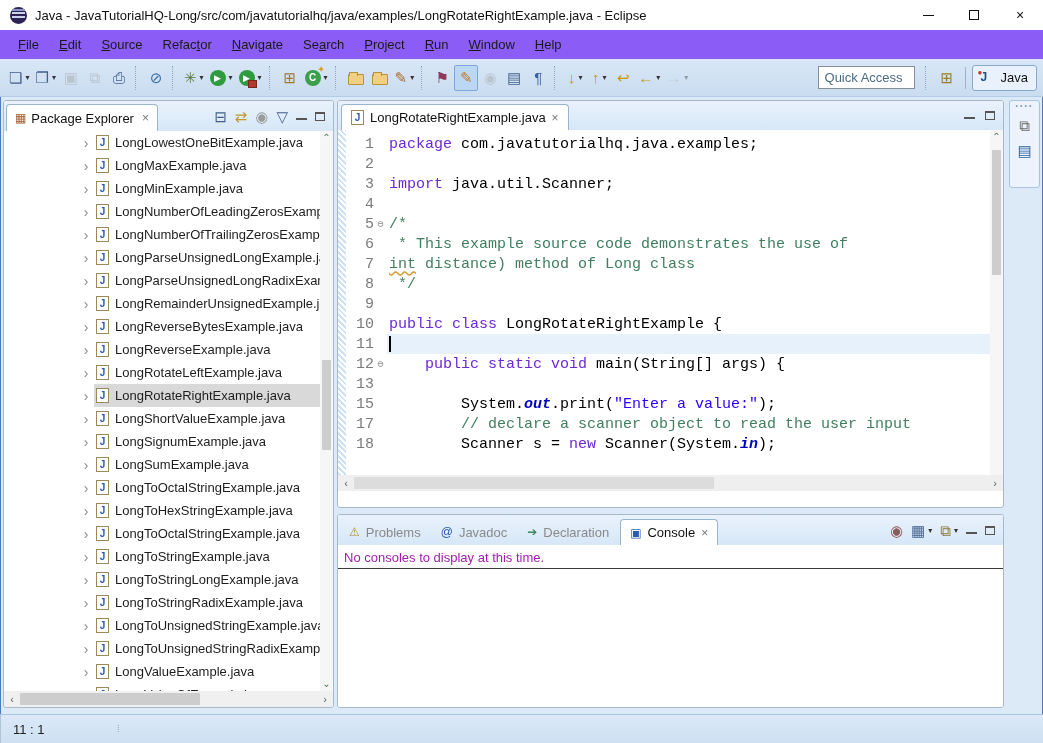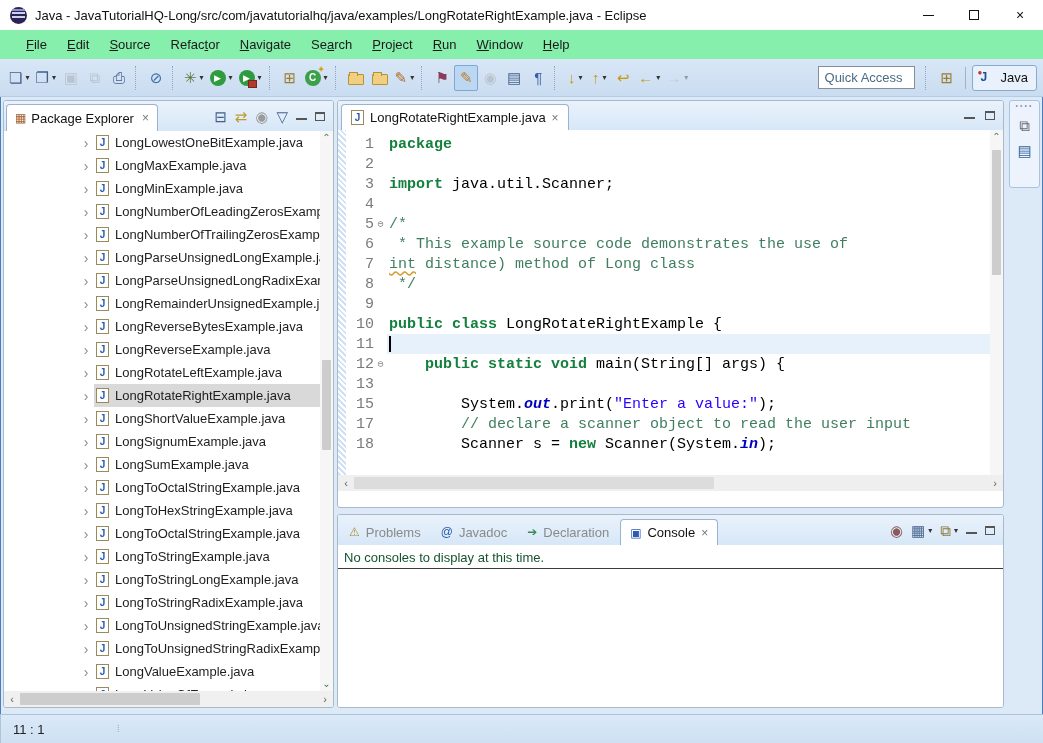--- a/index.html
+++ b/index.html
@@ -16,22 +16,22 @@
   .eclipse-logo::before { content:""; position:absolute; left:2px; right:2px; top:5px; height:2px;
                   background:#cdd3ea; box-shadow:0 4px 0 #cdd3ea, 0 -3px 0 #8a93c8; }
   .title-text { font-size:13px; color:#111; white-space:nowrap; }
   .wincontrols { margin-left:auto; display:flex; height:100%; }
   .wbtn { width:46px; height:100%; display:flex; align-items:center; justify-content:center;
           font-size:14px; color:#111; }
   .wbtn .mini { width:11px; border-bottom:1px solid #111; display:inline-block; }
   .wbtn .maxi { width:10px; height:10px; border:1px solid #111; display:inline-block; }
 
   
-  .menubar { position:absolute; left:0; top:30px; width:100%; height:29px; background:#86efac;
-             display:flex; align-items:center; padding-left:16px; }
+  .menubar { position:absolute; left:0; top:30px; width:100%; height:29px; background:#8b5cf6;
+             display:flex; align-items:center; padding-left:8px; }
   .menu-item { font-size:13px; color:#1a1a1a; padding:4px 10px; }
   .menu-item u { text-decoration:underline; }
 
   
   .toolbar { position:absolute; left:0; top:59px; width:100%; height:38px;
              background:linear-gradient(#d9e7f7,#c9dcf0); display:flex; align-items:center;
              padding:0 6px; border-bottom:1px solid #b3cce6; }
   .tbgroup { display:flex; align-items:center; }
   .tbsep { width:5px; height:24px; border-left:1px dotted #8fa6c0; margin:0 4px; }
   .tbtn { height:26px; min-width:24px; display:flex; align-items:center; justify-content:center;
@@ -104,41 +104,41 @@
   .codearea { position:absolute; left:0; top:0; right:13px; bottom:0; overflow:hidden; }
   .hatch { position:absolute; left:0; top:0; bottom:0; width:8px;
            background:repeating-linear-gradient(45deg,#cfe2f5 0 2px,#ffffff 2px 4px); }
   .line { position:relative; height:20px; display:flex; align-items:center;
           font-family:"Liberation Mono", monospace; font-size:15px; white-space:pre; }
   .line .ln { width:36px; text-align:right; color:#7b7b7b; flex:0 0 auto; padding-left:8px; }
   .line .fold { width:13px; flex:0 0 auto; color:#8a8a8a; font-size:10px; text-align:center; }
   .line .ctext { flex:1 1 auto; height:100%; display:flex; align-items:center; padding-left:2px; }
   .line.cur .ctext { background:#e6f1fc; }
   .cursorbar { display:inline-block; width:2px; height:16px; background:#000; }
-  .kw { color:#15803d; font-weight:bold; }
+  .kw { color:#6d28d9; font-weight:normal; }
   .pl { color:#000; }
   .cm { color:#3f7f5f; }
   .cmw { color:#3f7f5f; text-decoration:underline wavy #d89b2d; text-underline-offset:3px; }
   .st { color:#2a00ff; }
   .sf { color:#0000c0; font-weight:bold; font-style:italic; }
   .evscroll { position:absolute; right:0; top:0; width:13px; bottom:0; background:#f6f6f6;
               display:flex; flex-direction:column; align-items:center; }
   .ehscroll { position:absolute; left:0; right:0; bottom:0; height:16px; background:#efefef;
               display:flex; align-items:center; }
 
   
   #console { left:337px; top:514px; width:667px; height:194px; }
   .ctabs { height:30px; background:linear-gradient(#e9f2fc,#d7e7f7); display:flex; align-items:flex-end; }
   .ctab { height:26px; display:flex; align-items:center; gap:6px; padding:0 9px; font-size:13px;
           color:#8a8a8a; margin-left:2px; }
   .ctab.active { background:#fff; border:1px solid #9ab4d0; border-bottom:none;
                  border-radius:4px 4px 0 0; color:#111; }
   .ctab .cicon { font-size:12px; }
   .cbody { position:absolute; left:0; top:30px; right:0; bottom:0; background:#fff; }
-  .cmsg { font-size:13px; color:#14532d; padding:5px 6px 3px 6px; border-bottom:1px solid #3a3a3a; }
+  .cmsg { font-size:13px; color:#a21caf; padding:5px 6px 3px 6px; border-bottom:1px solid #3a3a3a; }
 
   
   #minbar { position:absolute; left:1009px; top:100px; width:31px; height:88px; background:#ecf3fc;
             border:1px solid #aac4e0; border-radius:3px; display:flex; flex-direction:column;
             align-items:center; padding-top:2px; gap:9px; }
   .grip { color:#8a9ab0; font-size:7px; letter-spacing:2px; line-height:6px; }
   .mbtn { font-size:14px; }
 
   
   .statusbar { position:absolute; left:0; top:714px; width:100%; height:29px;
@@ -517,21 +517,21 @@
       </div>
       <div class="eicons">
         <span class="g-min"></span>
         <span class="g-max"></span>
       </div>
     </div>
     <div class="codewrap">
       <div class="codearea" id="code">
         <div class="hatch"></div>
       <div style="height: 4px;"></div>
-          <div class="line"><span class="ln">1</span><span class="fold"></span><span class="ctext"><span class="kw">package</span></span></div>
+          <div class="line"><span class="ln">1</span><span class="fold"></span><span class="ctext"><span class="kw">package</span><span class="pl"> com.javatutorialhq.java.examples;</span></span></div>
           <div class="line"><span class="ln">2</span><span class="fold"></span><span class="ctext"></span></div>
           <div class="line"><span class="ln">3</span><span class="fold"></span><span class="ctext"><span class="kw">import</span><span class="pl"> java.util.Scanner;</span></span></div>
           <div class="line"><span class="ln">4</span><span class="fold"></span><span class="ctext"></span></div>
           <div class="line"><span class="ln">5</span><span class="fold">⊖</span><span class="ctext"><span class="cm">/*</span></span></div>
           <div class="line"><span class="ln">6</span><span class="fold"></span><span class="ctext"><span class="cm"> * This example source code demonstrates the use of</span></span></div>
           <div class="line"><span class="ln">7</span><span class="fold"></span><span class="ctext"><span class="cmw">int</span><span class="cm"> distance) method of Long class</span></span></div>
           <div class="line"><span class="ln">8</span><span class="fold"></span><span class="ctext"><span class="cm"> */</span></span></div>
           <div class="line"><span class="ln">9</span><span class="fold"></span><span class="ctext"></span></div>
           <div class="line"><span class="ln">10</span><span class="fold"></span><span class="ctext"><span class="kw">public class</span><span class="pl"> LongRotateRightExample {</span></span></div>
           <div class="line cur"><span class="ln">11</span><span class="fold"></span><span class="ctext"><span class="cursorbar"></span></span></div>

